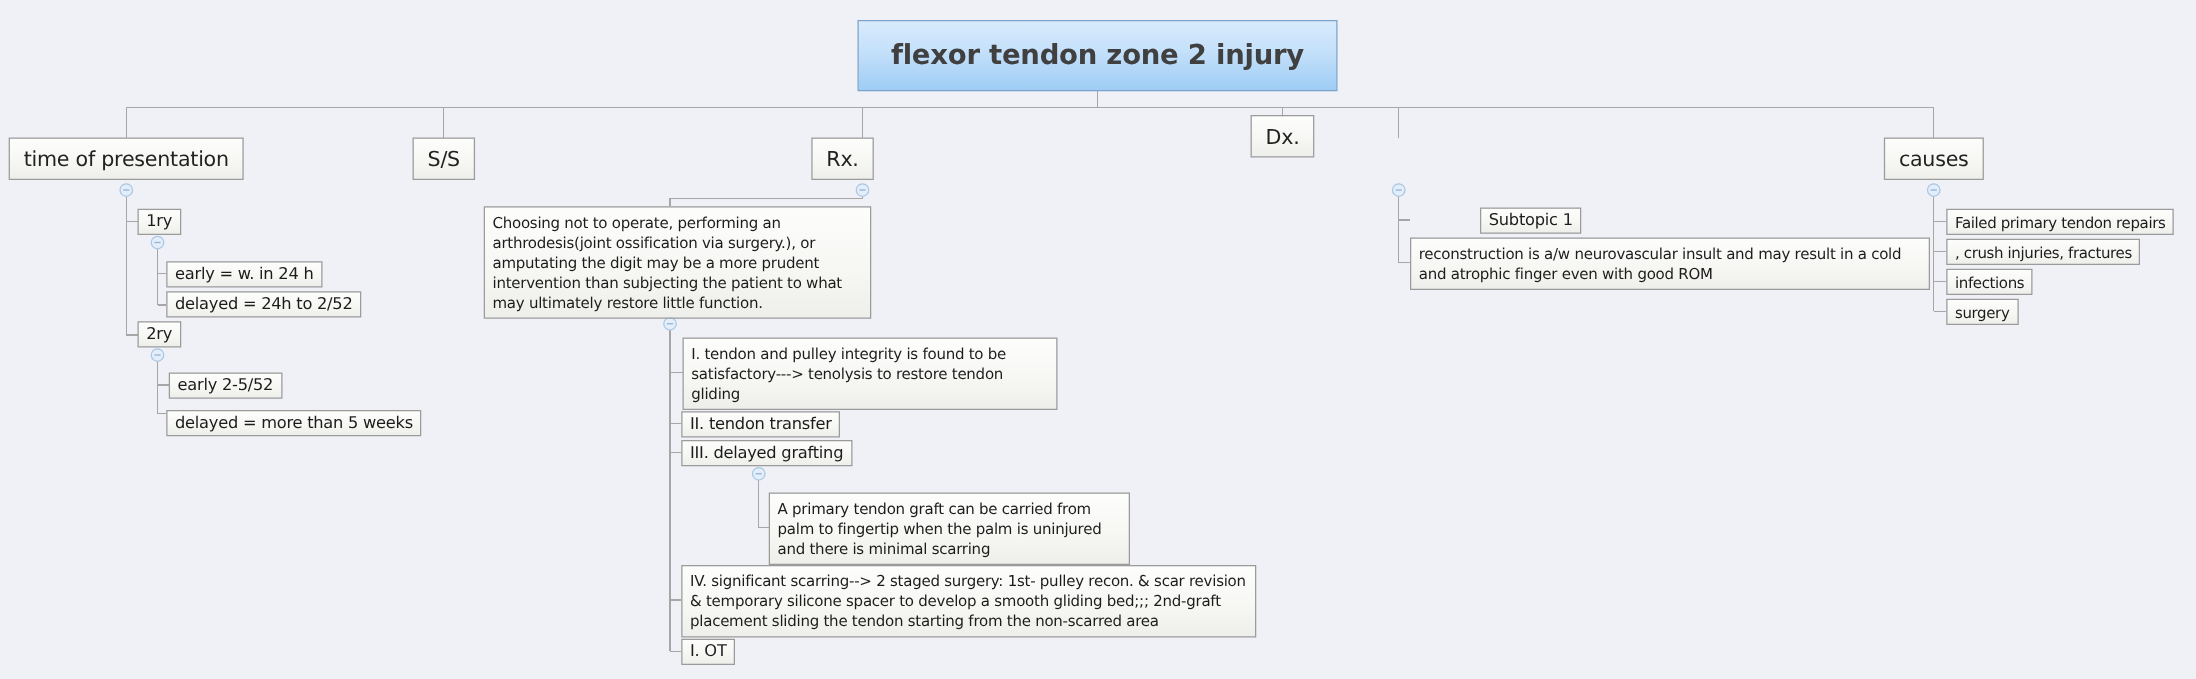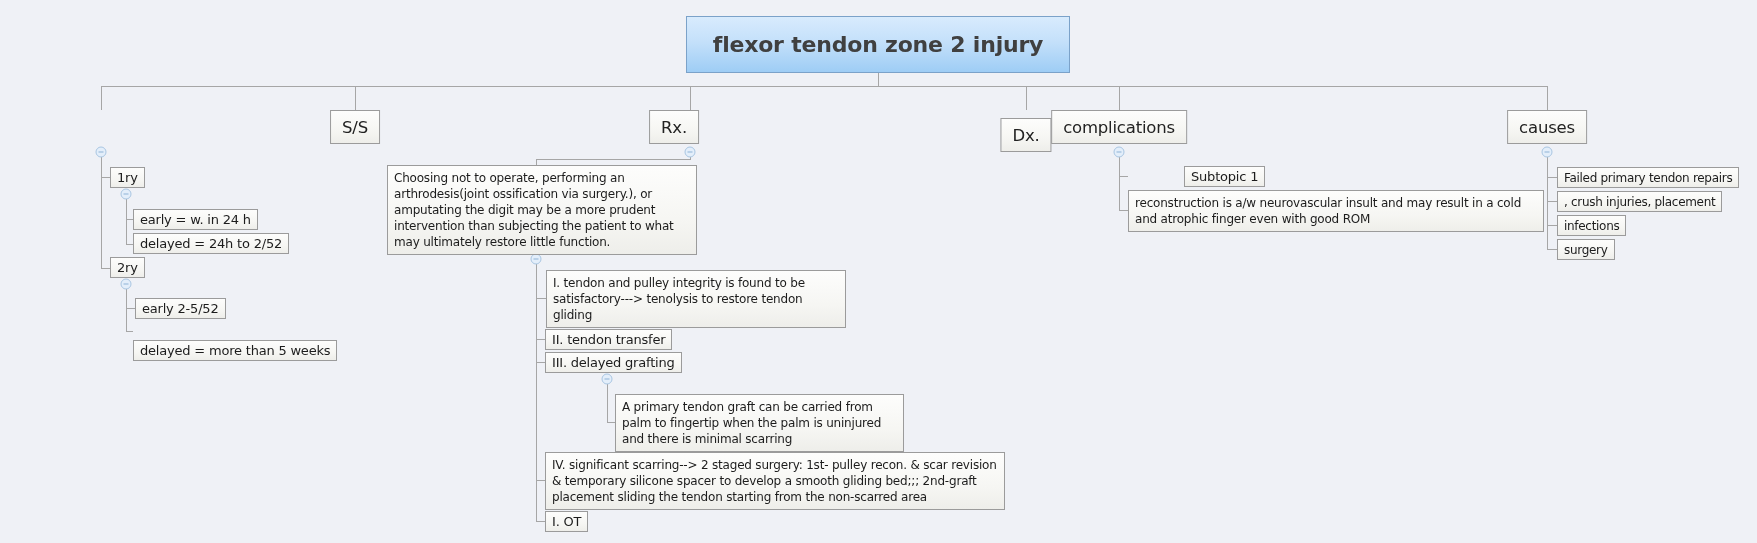--- a/index.html
+++ b/index.html
@@ -92,42 +92,42 @@
       </g>
       <g>
         <circle cx="607" cy="379" r="5" fill="#e3eefa" stroke="#a9c6e2"></circle>
         <line x1="604.5" y1="379" x2="609.5" y2="379" stroke="#8fb3d6"></line>
       </g>
     </g>
   </svg>
 
   <div class="node root" style="left:686px;top:16px">flexor tendon zone 2 injury</div>
 
+  <div class="node top" style="left:101px;top:110px">time of presentation</div>
   <div class="node top" style="left:355px;top:110px">S/S</div>
   <div class="node top" style="left:674px;top:110px">Rx.</div>
-  <div class="node top" style="left:1026px;top:118px">Dx.</div>
-  <div class="node top" style="left:1119px;top:110px">complications</div>
+  <div class="node top" style="left:1026px;top:92px">Dx.</div>
   <div class="node top" style="left:1547px;top:110px">causes</div>
 
   <div class="node small" style="left:110px;top:167px">1ry</div>
   <div class="node small" style="left:133px;top:209px">early = w. in 24 h</div>
   <div class="node small" style="left:133px;top:233px">delayed = 24h to 2/52</div>
   <div class="node small" style="left:110px;top:257px">2ry</div>
   <div class="node small" style="left:135px;top:298px">early 2-5/52</div>
-  <div class="node small" style="left:133px;top:340px">delayed = more than 5 weeks</div>
+  <div class="node small" style="left:133px;top:328px">delayed = more than 5 weeks</div>
 
   <div class="node para" style="left:546px;top:270px;width:300px">I. tendon and pulley integrity is found to be satisfactory---&gt; tenolysis to restore tendon gliding</div>
   <div class="node para" style="left:387px;top:165px;width:310px">Choosing not to operate, performing an arthrodesis(joint ossification via surgery.), or amputating the digit may be a more prudent intervention than subjecting the patient to what may ultimately restore little function.</div>
   <div class="node small" style="left:545px;top:329px">II. tendon transfer</div>
   <div class="node small" style="left:545px;top:352px">III. delayed grafting</div>
   <div class="node para" style="left:615px;top:394px;width:289px">A primary tendon graft can be carried from palm to fingertip when the palm is uninjured and there is minimal scarring</div>
   <div class="node para" style="left:545px;top:452px;width:460px">IV. significant scarring--&gt; 2 staged surgery: 1st- pulley recon. &amp; scar revision &amp; temporary silicone spacer to develop a smooth gliding bed;;; 2nd-graft placement sliding the tendon starting from the non-scarred area</div>
   <div class="node small" style="left:545px;top:511px">I. OT</div>
 
   <div class="node small" style="left:1184px;top:166px">Subtopic 1</div>
   <div class="node para" style="left:1128px;top:190px;width:416px">reconstruction is a/w neurovascular insult and may result in a cold and atrophic finger even with good ROM</div>
 
   <div class="node small causes-item" style="left:1557px;top:167px">Failed primary tendon repairs</div>
-  <div class="node small causes-item" style="left:1557px;top:191px">, crush injuries, placement</div>
+  <div class="node small causes-item" style="left:1557px;top:191px">, crush injuries, fractures</div>
   <div class="node small causes-item" style="left:1557px;top:215px">infections</div>
   <div class="node small causes-item" style="left:1557px;top:239px">surgery</div>
 
 </div>
 
 </body></html>

